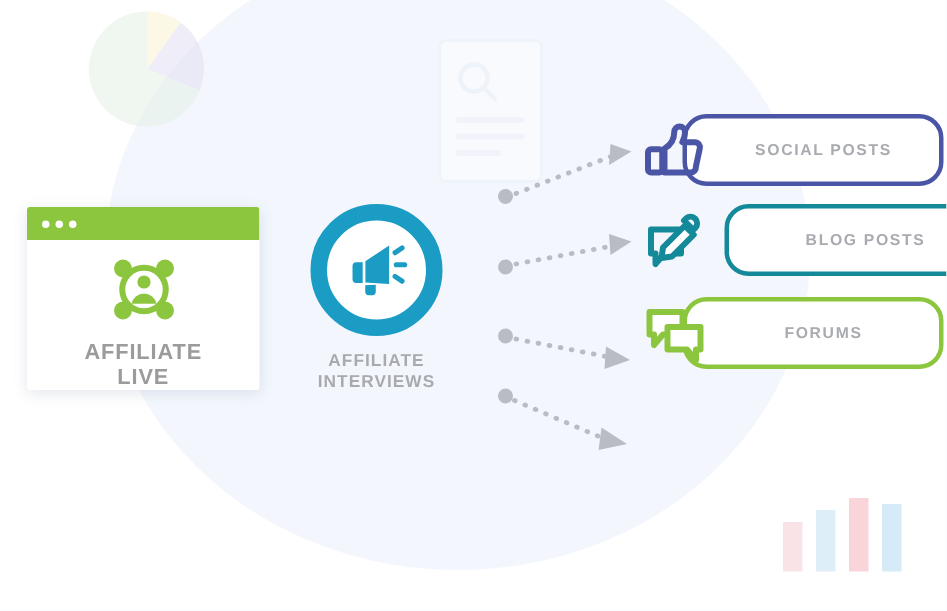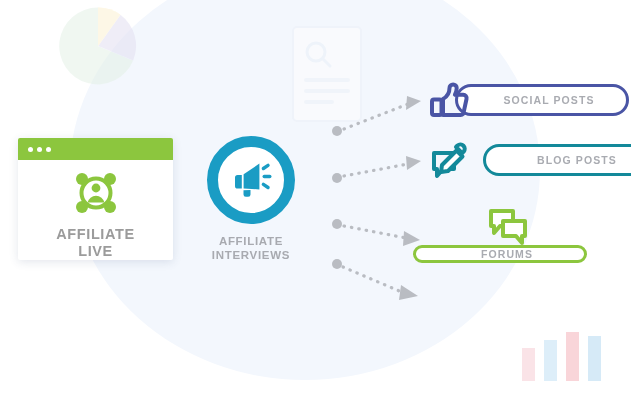--- a/index.html
+++ b/index.html
@@ -77,21 +77,21 @@
     height:34px;
   }
   .pill-icon{
     position:relative;z-index:2;
     width:42px;height:40px;
     display:flex;align-items:center;justify-content:center;
     flex:0 0 auto;
   }
   .pill-bar{
     margin-left:-16px;
-    height:32px;width:174px;
+    height:48px;width:174px;
     border-radius:16px;
     border:3.5px solid currentColor;
     background:#ffffff;
     display:flex;align-items:center;justify-content:center;
     box-sizing:border-box;
   }
   .pill-label{
     font-size:10.5px;font-weight:bold;letter-spacing:1.1px;
     color:#a9abb1;
     padding-left:14px;
@@ -228,21 +228,21 @@
           <path d="M13 26 L27.5 11.5 33.5 17.5 19 32 12 33 z" fill="#ffffff"></path>
           <path d="M28.5 6.5 a4.4 4.4 0 0 1 6.2 6.2 l-1.5 1.5 -6.2-6.2 z"></path>
         </g>
       </svg>
     </span>
     <div class="pill-bar">
       <span class="pill-label">BLOG POSTS</span>
     </div>
   </div>
 
-  <div class="pill" style="left:429px;top:205px;color:#8cc63e;flex-direction:column;">
+  <div class="pill" style="left:429px;top:205px;color:#8cc63e;">
     <span class="pill-icon">
       <svg width="42" height="42" viewBox="0 0 42 42">
         <g fill="none" stroke="#8cc63e" stroke-width="4" stroke-linejoin="round">
           <path d="M4 7 h22 v15 h-13 l-6 7 v-7 h-3 z" fill="#ffffff"></path>
           <path d="M16 17 h22 v15 h-3 v7 l-6-7 h-13 z" fill="#ffffff"></path>
         </g>
       </svg>
     </span>
     <div class="pill-bar">
       <span class="pill-label">FORUMS</span>

